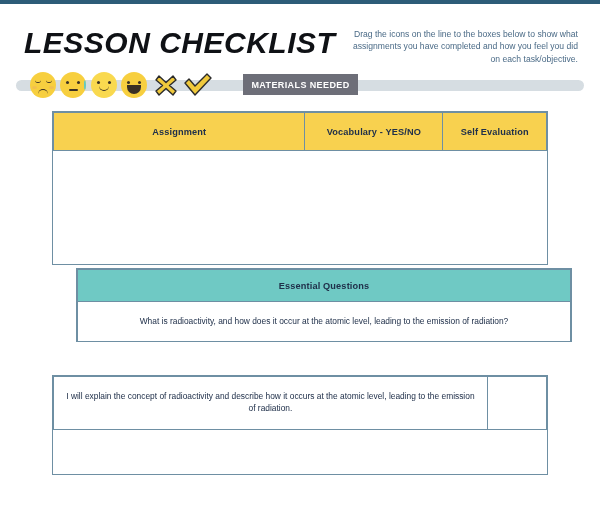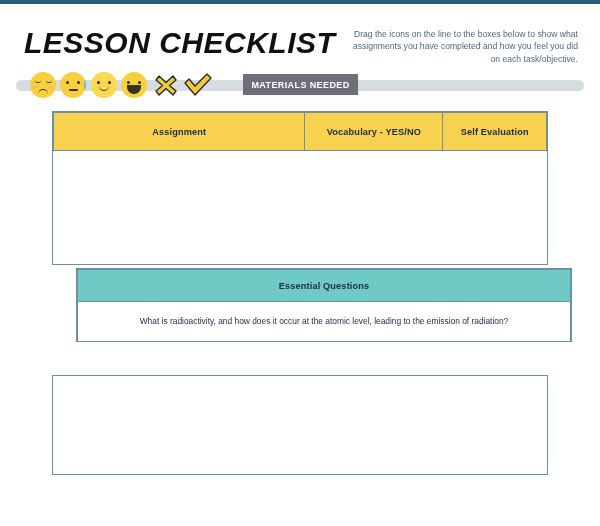--- a/index.html
+++ b/index.html
@@ -341,17 +341,21 @@
     </table>
   </div>
 
   <div class="sheet" id="demonstrate-sheet">
     <table class="tbl">
       <colgroup>
           <col style="width:88%">
           <col style="width:12%">
         </colgroup>
       <tbody>
+        <tr>
+          <td class="body-cell">I will explain the concept of radioactivity and describe how it occurs at the atomic level, leading to the emission of radiation.</td>
+          <td class="body-cell"></td>
+        </tr>
       </tbody>
     </table>
   </div>
 
 </div>
 
 </body></html>

